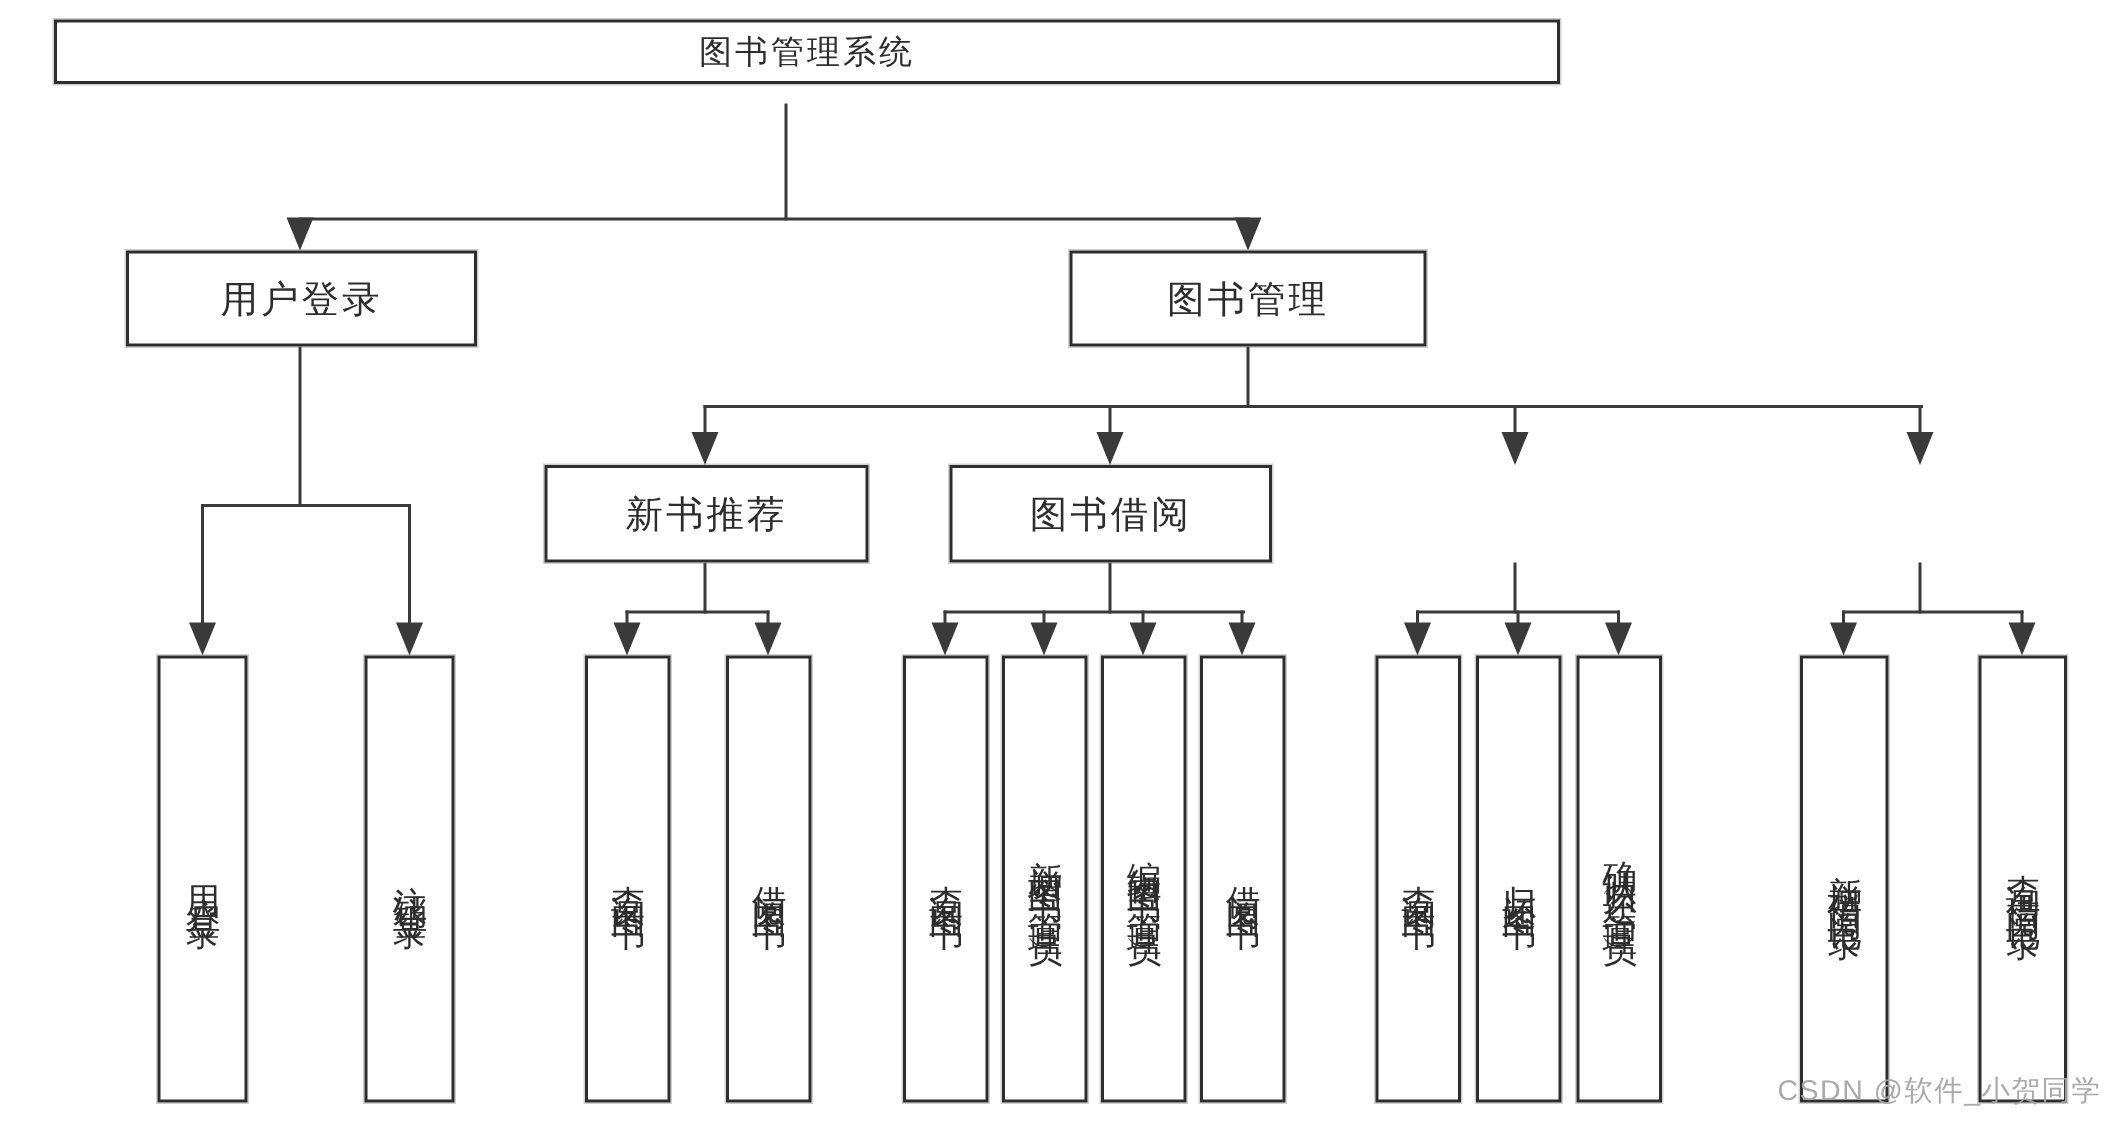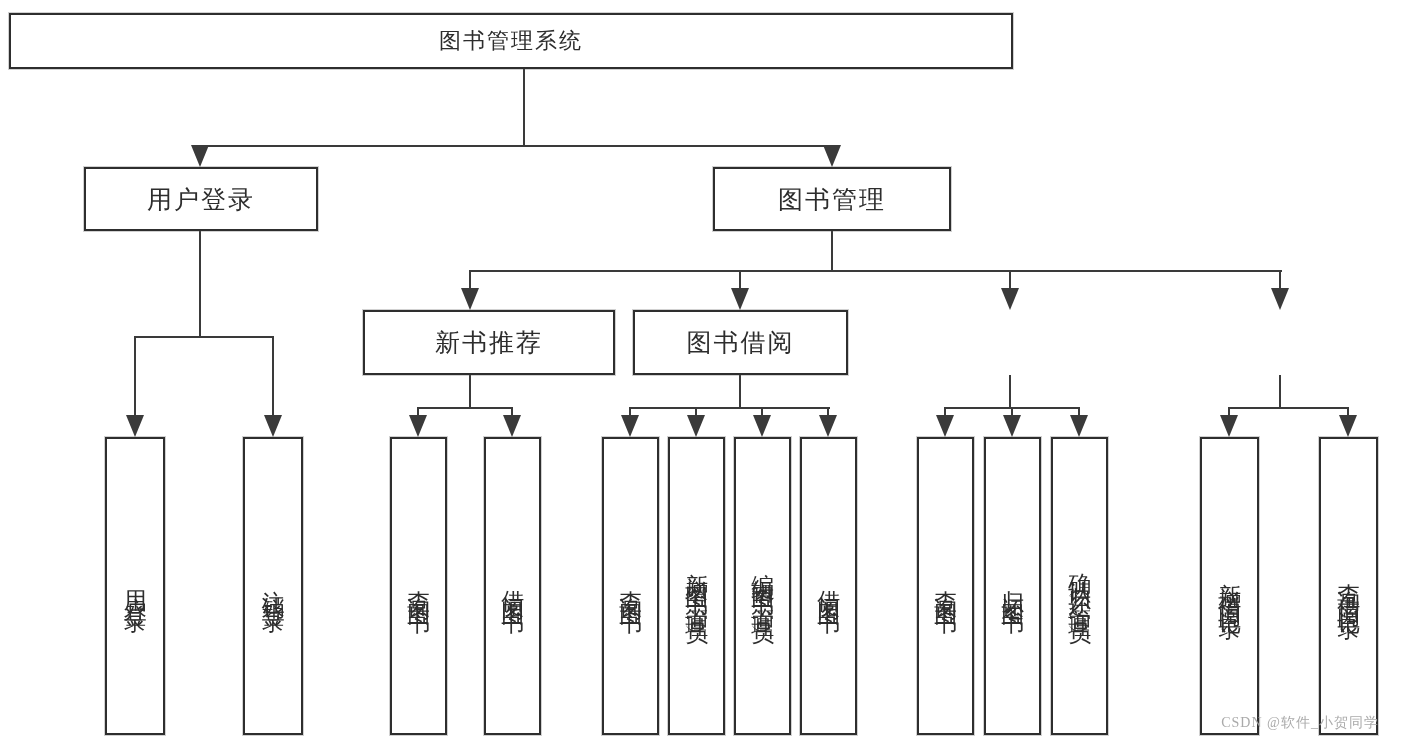--- a/index.html
+++ b/index.html
@@ -14,22 +14,22 @@
   .title-lbl{font-size:22px;letter-spacing:2px;}
   .vlbl{writing-mode:vertical-rl;text-orientation:mixed;
         font-size:23px;letter-spacing:7px;line-height:1.2;}
   
   .v{position:absolute;width:2px;background:#3a3a3a;z-index:1;}
   .h{position:absolute;height:2px;background:#3a3a3a;z-index:1;}
   .arr{position:absolute;width:0;height:0;border-style:solid;
        border-width:22px 9px 0 9px;
        border-color:#3a3a3a transparent transparent transparent;z-index:1;}
   
-  .wm{position:absolute;right:26px;top:714px;font-size:14px;letter-spacing:1px;
-      color:rgba(165,165,165,.95);z-index:5;white-space:nowrap;font-family:Liberation Serif, serif;}
+  .wm{position:absolute;right:4px;top:714px;font-size:19px;letter-spacing:1px;
+      color:rgba(165,165,165,.95);z-index:5;white-space:nowrap;}
 </style>
 </head>
 <body>
 
 <div class="stage">
 
   <div>
     <div class="v" style="left:523px;top:69px;height:78px;"></div>
     <div class="h" style="left:199px;top:145px;width:634px;"></div>
     <div class="arr" style="left:191px;top:145px;"></div>
@@ -93,32 +93,32 @@
 
   <div>
     <div class="v" style="left:1279px;top:375px;height:34px;"></div>
     <div class="h" style="left:1228px;top:407px;width:121px;"></div>
     <div class="v" style="left:1228px;top:407px;height:12px;"></div>
     <div class="v" style="left:1347px;top:407px;height:12px;"></div>
     <div class="arr" style="left:1220px;top:415px;"></div>
     <div class="arr" style="left:1339px;top:415px;"></div>
   </div>
 
-  <div class="box" style="left:9px;top:13px;width:1004px;height:56px;">
+  <div class="box" style="left:36px;top:13px;width:1004px;height:43px;">
     <span class="title-lbl">图书管理系统</span>
   </div>
 
   <div class="box" style="left:84px;top:167px;width:234px;height:64px;">
     <span class="lbl">用户登录</span>
   </div>
   <div class="box" style="left:713px;top:167px;width:238px;height:64px;">
     <span class="lbl">图书管理</span>
   </div>
 
-  <div class="box" style="left:363px;top:310px;width:252px;height:65px;">
+  <div class="box" style="left:363px;top:310px;width:216px;height:65px;">
     <span class="lbl">新书推荐</span>
   </div>
   <div class="box" style="left:633px;top:310px;width:215px;height:65px;">
     <span class="lbl">图书借阅</span>
   </div>
 
   <div class="box" style="left:105px;top:437px;width:60px;height:298px;">
     <span class="vlbl">用户登录</span>
   </div>
   <div class="box" style="left:243px;top:437px;width:60px;height:298px;">

